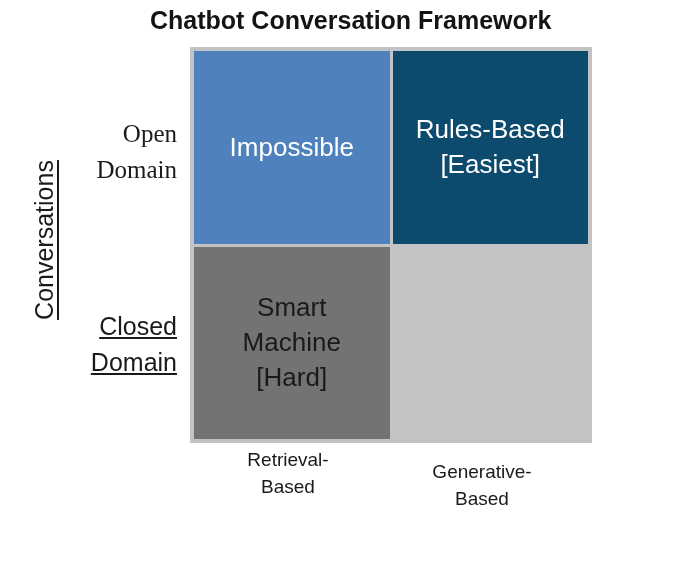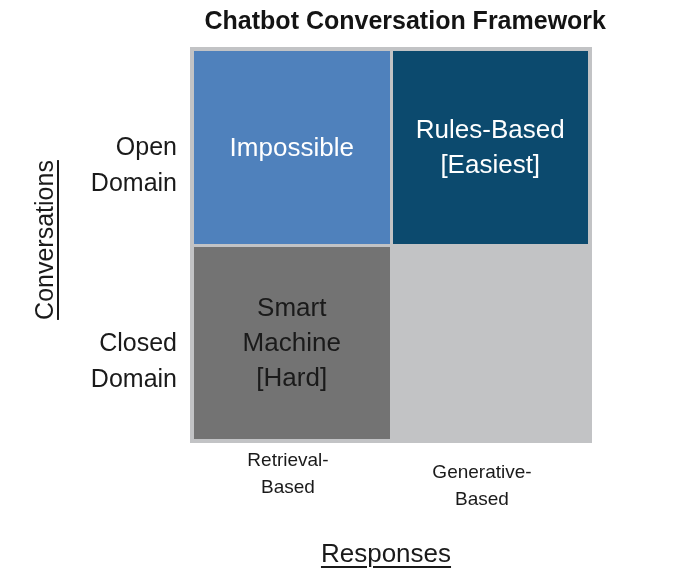--- a/index.html
+++ b/index.html
@@ -14,21 +14,21 @@
     width: 700px;
     height: 584px;
     background: #ffffff;
     overflow: hidden;
   }
   .title {
     position: absolute;
     left: 150px;
     top: 6px;
     width: 456px;
-    text-align: right;
+    text-align: left;
     font-size: 25px;
     font-weight: bold;
     color: #141414;
     white-space: nowrap;
   }
   .grid {
     position: absolute;
     left: 190px;
     top: 47px;
     width: 402px;
@@ -53,22 +53,22 @@
   .row-label {
     position: absolute;
     left: 57px;
     width: 120px;
     text-align: right;
     font-size: 25px;
     line-height: 1.44;
     white-space: pre-line;
     color: #1a1a1a;
   }
-  .row-label.open   { top: 128px; }
-  .row-label.closed { top: 324px; }
+  .row-label.open   { top: 116px; font-family: Liberation Serif, serif; }
+  .row-label.closed { top: 308px; text-decoration: underline; }
   .y-axis-label {
     position: absolute;
     left: -51px;
     top: 222px;
     width: 190px;
     text-align: center;
     font-size: 25px;
     line-height: 36px;
     color: #1a1a1a;
     transform: rotate(-90deg);
@@ -128,17 +128,14 @@
 Machine
 [Hard]</span>
     </div>
   </div>
 
   <div class="col-label retrieval">Retrieval-
 Based</div>
   <div class="col-label generative">Generative-
 Based</div>
 
-  <div class="x-axis-label">
-    <span class="underlined">Responses</span>
-  </div>
 
 </div>
 
 </body></html>

